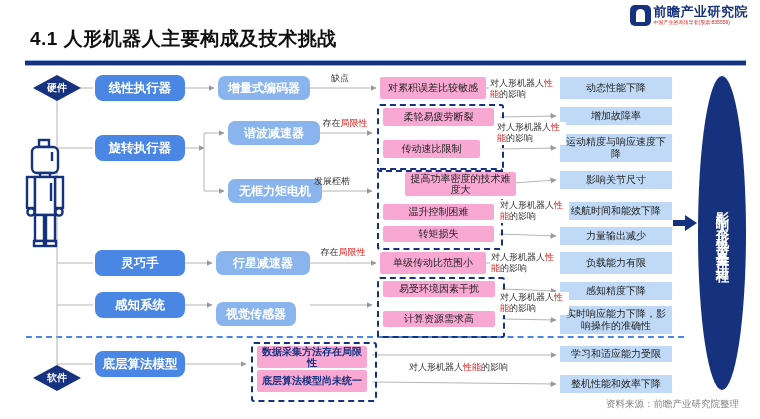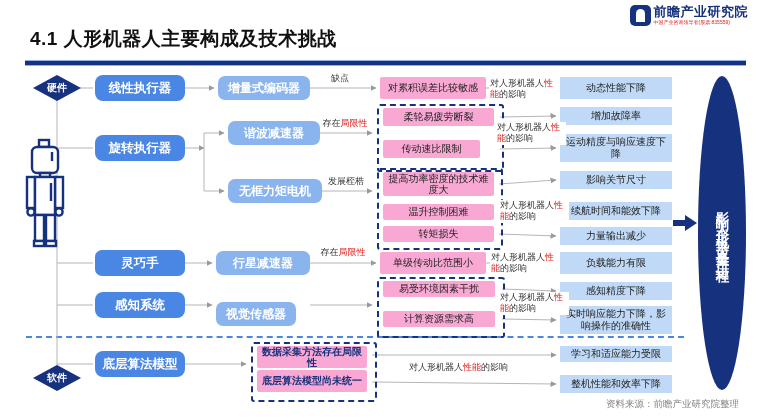--- a/index.html
+++ b/index.html
@@ -123,35 +123,35 @@
   <div class="box comp" style="left:228px;top:179px;width:94px;">无框力矩电机</div>
   <div class="box comp" style="left:216px;top:251px;width:94px;">行星减速器</div>
   <div class="box comp" style="left:216px;top:302px;width:80px;">视觉传感器</div>
 
   <div class="edge-label" style="left:316px;top:74px;width:48px;">
     <span>缺点</span>
   </div>
   <div class="edge-label" style="left:314px;top:119px;width:62px;">
     <span>存在</span><span class="red">局限性</span>
   </div>
-  <div class="edge-label" style="left:318px;top:177px;width:56px;text-align:center;">
+  <div class="edge-label" style="left:304px;top:177px;width:56px;text-align:center;">
     <span>发展桎梏</span>
   </div>
   <div class="edge-label" style="left:312px;top:248px;width:62px;">
     <span>存在</span><span class="red">局限性</span>
   </div>
 
   <div class="box prob" style="left:380px;top:77px;width:106px;height:22px;">对累积误差比较敏感</div>
 
   <div class="group" style="left:377px;top:104px;width:123px;height:64px;"></div>
   <div class="box prob" style="left:383px;top:108px;width:111px;height:18px;">柔轮易疲劳断裂</div>
   <div class="box prob" style="left:383px;top:140px;width:97px;height:18px;">传动速比限制</div>
 
   <div class="group" style="left:377px;top:168px;width:122px;height:78px;"></div>
-  <div class="box prob" style="left:383px;top:172px;width:111px;height:24px;">提高功率密度的技术难度大</div>
+  <div class="box prob" style="left:405px;top:172px;width:111px;height:24px;">提高功率密度的技术难度大</div>
   <div class="box prob" style="left:383px;top:204px;width:111px;height:16px;">温升控制困难</div>
   <div class="box prob" style="left:383px;top:226px;width:111px;height:16px;">转矩损失</div>
 
   <div class="box prob" style="left:380px;top:252px;width:106px;height:22px;">单级传动比范围小</div>
 
   <div class="group" style="left:377px;top:277px;width:124px;height:57px;"></div>
   <div class="box prob" style="left:383px;top:281px;width:112px;height:16px;">易受环境因素干扰</div>
   <div class="box prob" style="left:383px;top:311px;width:112px;height:16px;">计算资源需求高</div>
 
   <div class="group" style="left:251px;top:342px;width:122px;height:56px;"></div>

